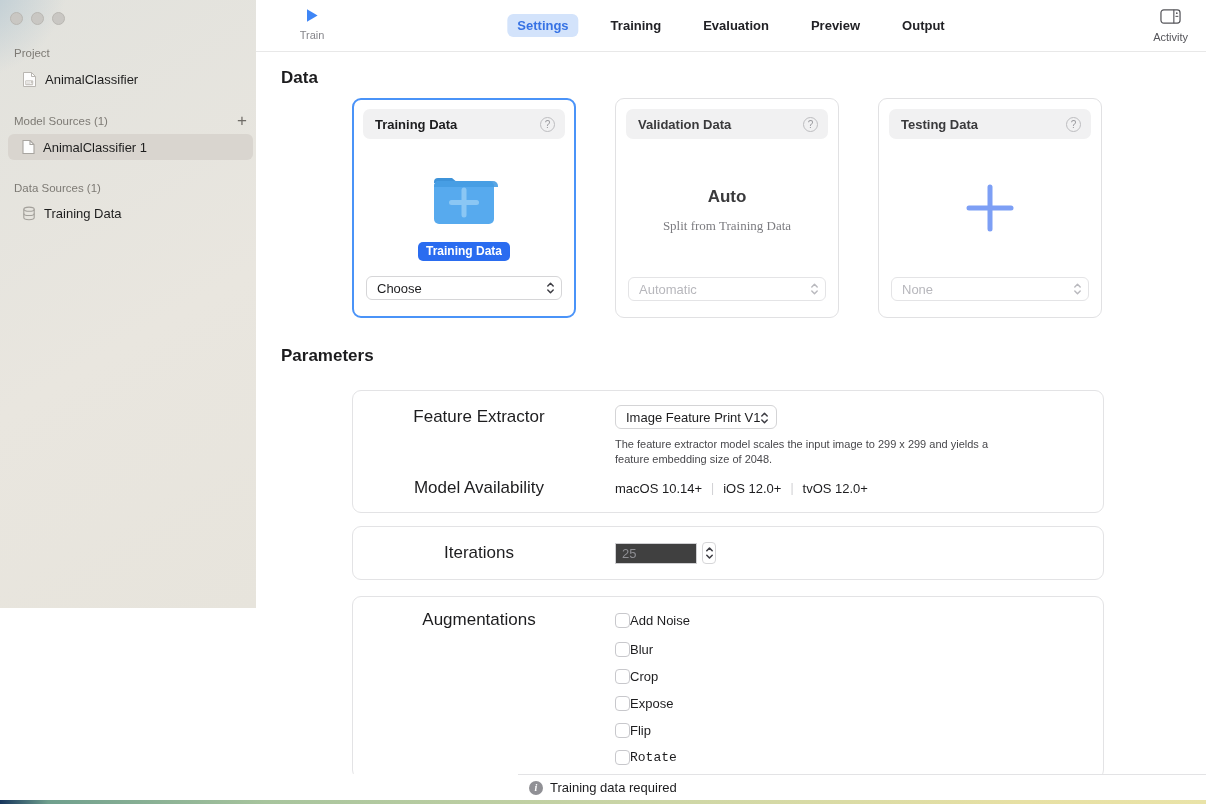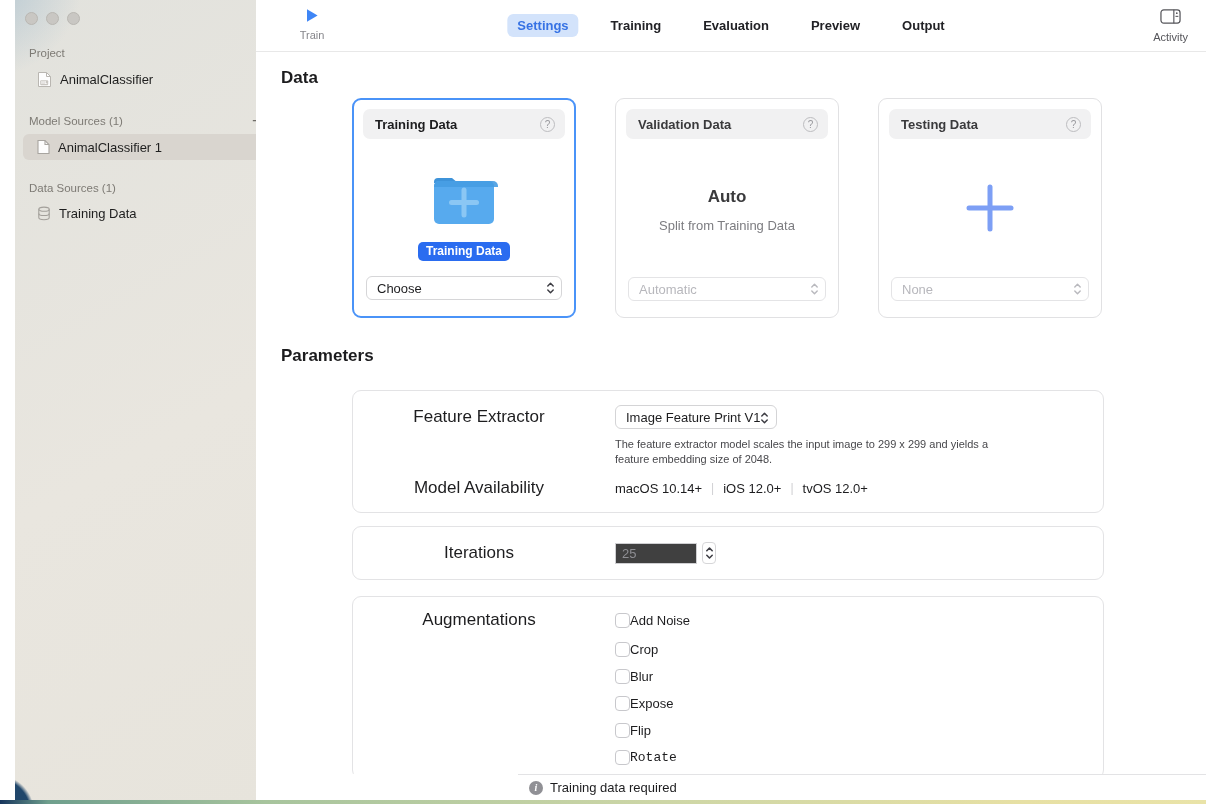--- a/index.html
+++ b/index.html
@@ -3,27 +3,26 @@
 <meta charset="utf-8">
 <style>
   * { margin:0; padding:0; box-sizing:border-box; }
   html,body { width:1206px; height:804px; overflow:hidden; }
   body { font-family:"Liberation Sans", sans-serif; background:#fff; position:relative; }
 
   .window { position:absolute; inset:0; }
 
   
   .sidebar {
-    position:absolute; left:0; top:0; width:262px; height:804px;
+    position:absolute; left:0; top:0; width:262px; height:608px;
     background:
       radial-gradient(circle 140px at -30px -20px, rgba(140,175,200,.55), rgba(140,175,200,0) 70%),
       radial-gradient(circle 60px at -18px 812px, #21476b 0 55%, rgba(33,71,107,0) 62%),
       linear-gradient(150deg, #e2e2dd 0%, #e9e6df 55%, #e7e4dc 100%);
     border-right:1px solid #d4d2ce;
-    margin-left:15px;
   }
   .traffic-lights { display:flex; gap:8px; padding:12px 0 0 10px; }
   .tl { width:13px; height:13px; border-radius:50%; background:#c9c7c3; border:1px solid #b9b7b2; }
 
   .sb-header { font-size:11.5px; color:#7d7a74; padding:0 14px; margin-top:22px;
                display:flex; align-items:center; justify-content:space-between; }
   .sb-plus { font-size:17px; color:#6f6c67; font-weight:400; cursor:default; line-height:10px; }
   .sb-item { display:flex; align-items:center; gap:8px; margin:7px 8px 0 8px;
              padding:5px 6px 5px 14px; border-radius:6px; font-size:13px; color:#1e1e1e; }
   .sb-item.selected { background:#d9d5cf; }
@@ -61,21 +60,21 @@
                    display:flex; align-items:center; justify-content:space-between;
                    padding:0 6px 0 10px; font-size:13px; color:#1d1d1f; }
   .card-dropdown.disabled { color:#b7b7bc; border-color:#e4e4e6; }
 
   .folder-wrap { position:absolute; top:72px; left:0; right:0; display:flex;
                  flex-direction:column; align-items:center; }
   .badge { margin-top:15px; background:#2a6cf0; color:#fff; font-size:12px; font-weight:700;
            padding:2px 8px 3px; border-radius:5px; }
   .auto-body { position:absolute; top:88px; left:0; right:0; text-align:center; }
   .auto-title { font-size:17px; font-weight:600; color:#3a3a3c; }
-  .auto-sub { font-size:13px; color:#7c7c80; margin-top:11px; }
+  .auto-sub { font-size:13px; color:#7c7c80; margin-top:11px;font-family:Liberation Serif, serif; }
   .plus-wrap { position:absolute; top:84px; left:0; right:0; display:flex; justify-content:center; }
 
   
   .panel { width:752px; margin-left:96px; background:#fff;
            border:1px solid #e3e3e5; border-radius:9px; }
   .panel.fe { margin-top:24px; padding:14px 0; }
   .panel.iter { margin-top:13px; height:54px; display:flex; align-items:center; }
   .panel.aug { margin-top:16px; padding:13px 0; }
 
   .prow { display:flex; align-items:center; }
@@ -305,27 +304,27 @@
         <div class="aug-row first">
           <span class="plabel">Augmentations</span>
           <span class="aug-opt">
             <span class="checkbox"></span>
             <span>Add Noise</span>
           </span>
         </div>
         <div class="aug-row">
           <span class="aug-opt">
             <span class="checkbox"></span>
+            <span>Blur</span>
+          </span>
+        </div>
+        <div class="aug-row">
+          <span class="aug-opt">
+            <span class="checkbox"></span>
             <span>Crop</span>
-          </span>
-        </div>
-        <div class="aug-row">
-          <span class="aug-opt">
-            <span class="checkbox"></span>
-            <span>Blur</span>
           </span>
         </div>
         <div class="aug-row">
           <span class="aug-opt">
             <span class="checkbox"></span>
             <span>Expose</span>
           </span>
         </div>
         <div class="aug-row">
           <span class="aug-opt">

